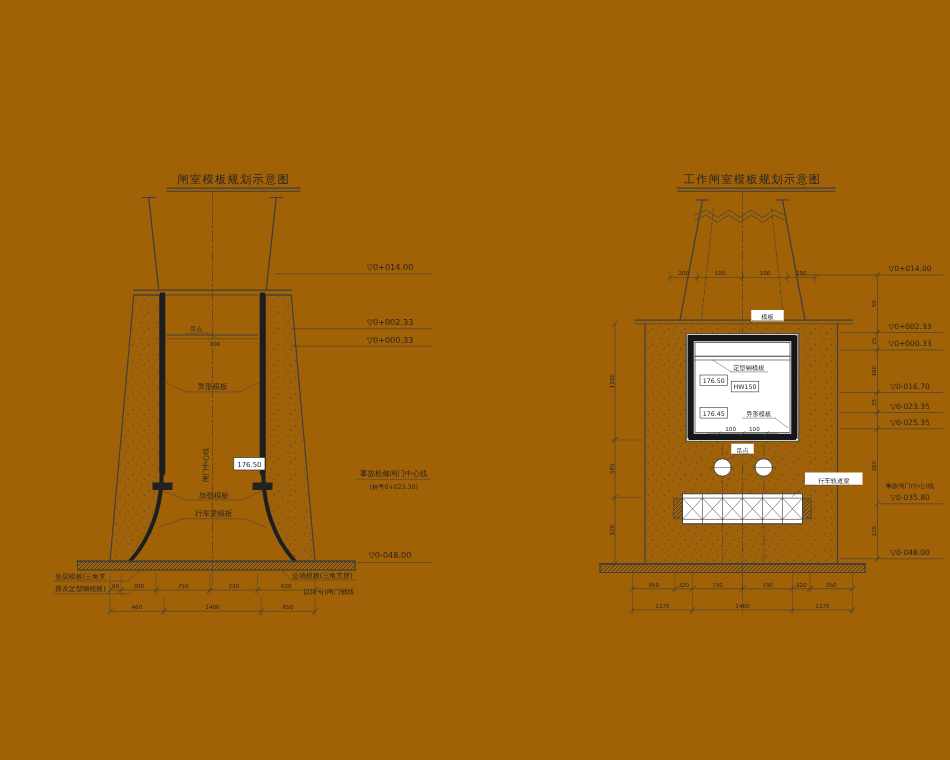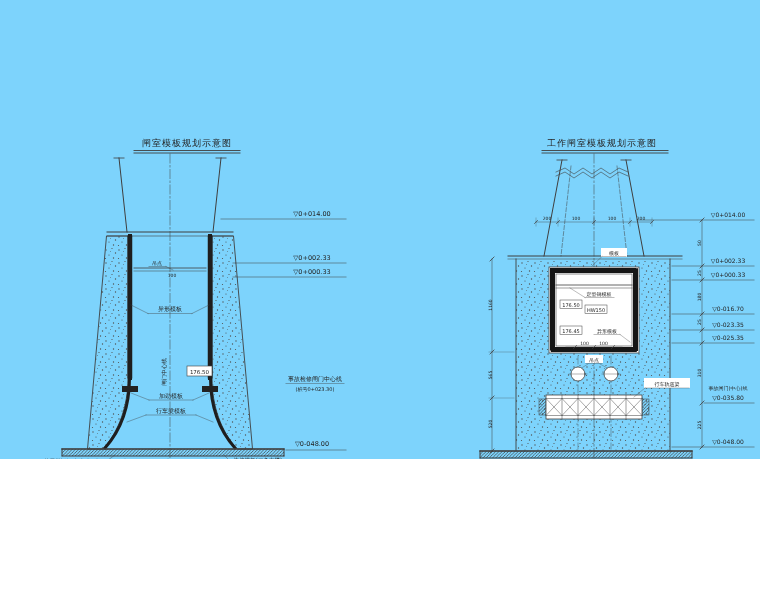--- a/index.html
+++ b/index.html
@@ -1,16 +1,16 @@
 <!DOCTYPE html>
 <html><head>
 <meta charset="utf-8">
 <style>
   html,body{margin:0;padding:0;background:#ffffff;}
-  .sheet{position:relative;width:760px;height:459px;background:#7dd3fc;overflow:hidden;}
+  .sheet{position:relative;width:760px;height:608px;background:#a16207;overflow:hidden;}
   svg{position:absolute;top:0;left:0;}
   text{stroke:none;fill:#242424;font-family:"DejaVu Sans",sans-serif;}
   .t9{font-size:9px;letter-spacing:1px;}
   .t65{font-size:6.5px;}
   .t6{font-size:6px;}
   .t55{font-size:5.5px;}
   .t5{font-size:5px;}
   .t45{font-size:4.5px;}
   .mid{text-anchor:middle;}
 </style>

